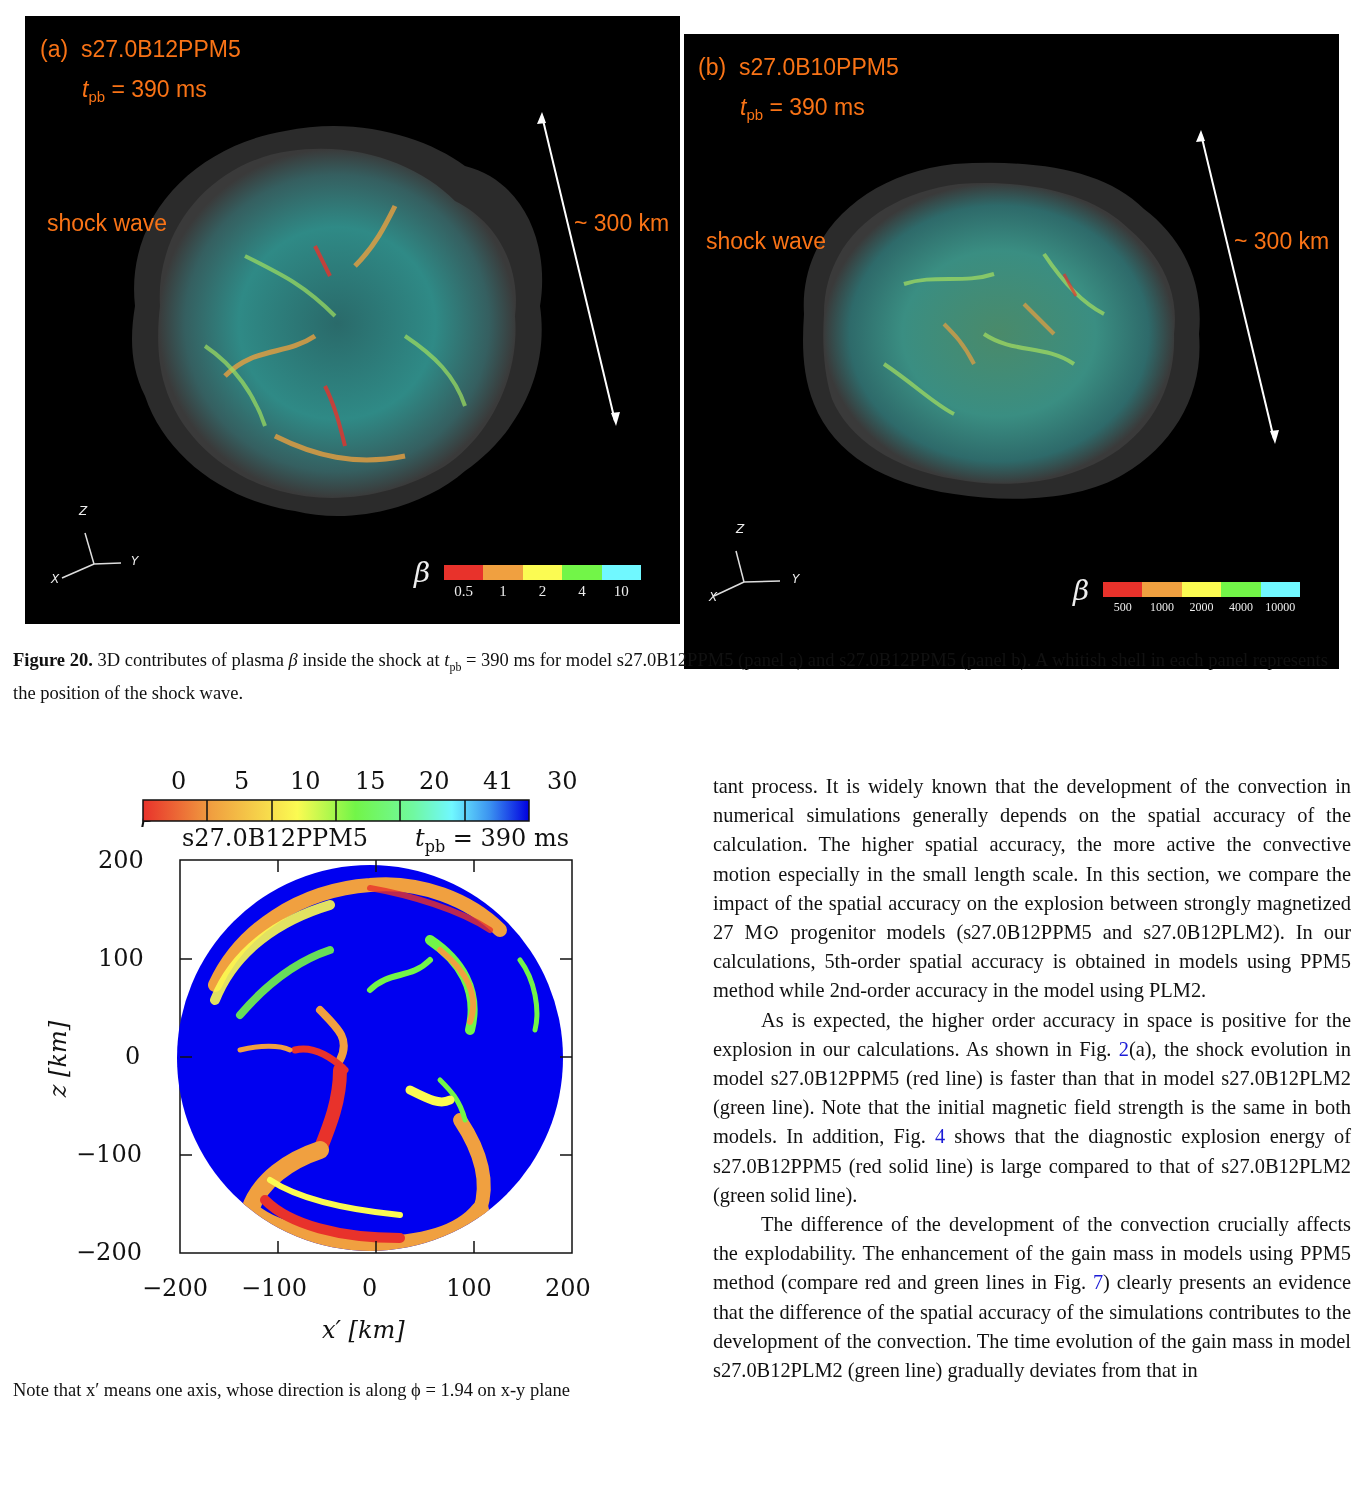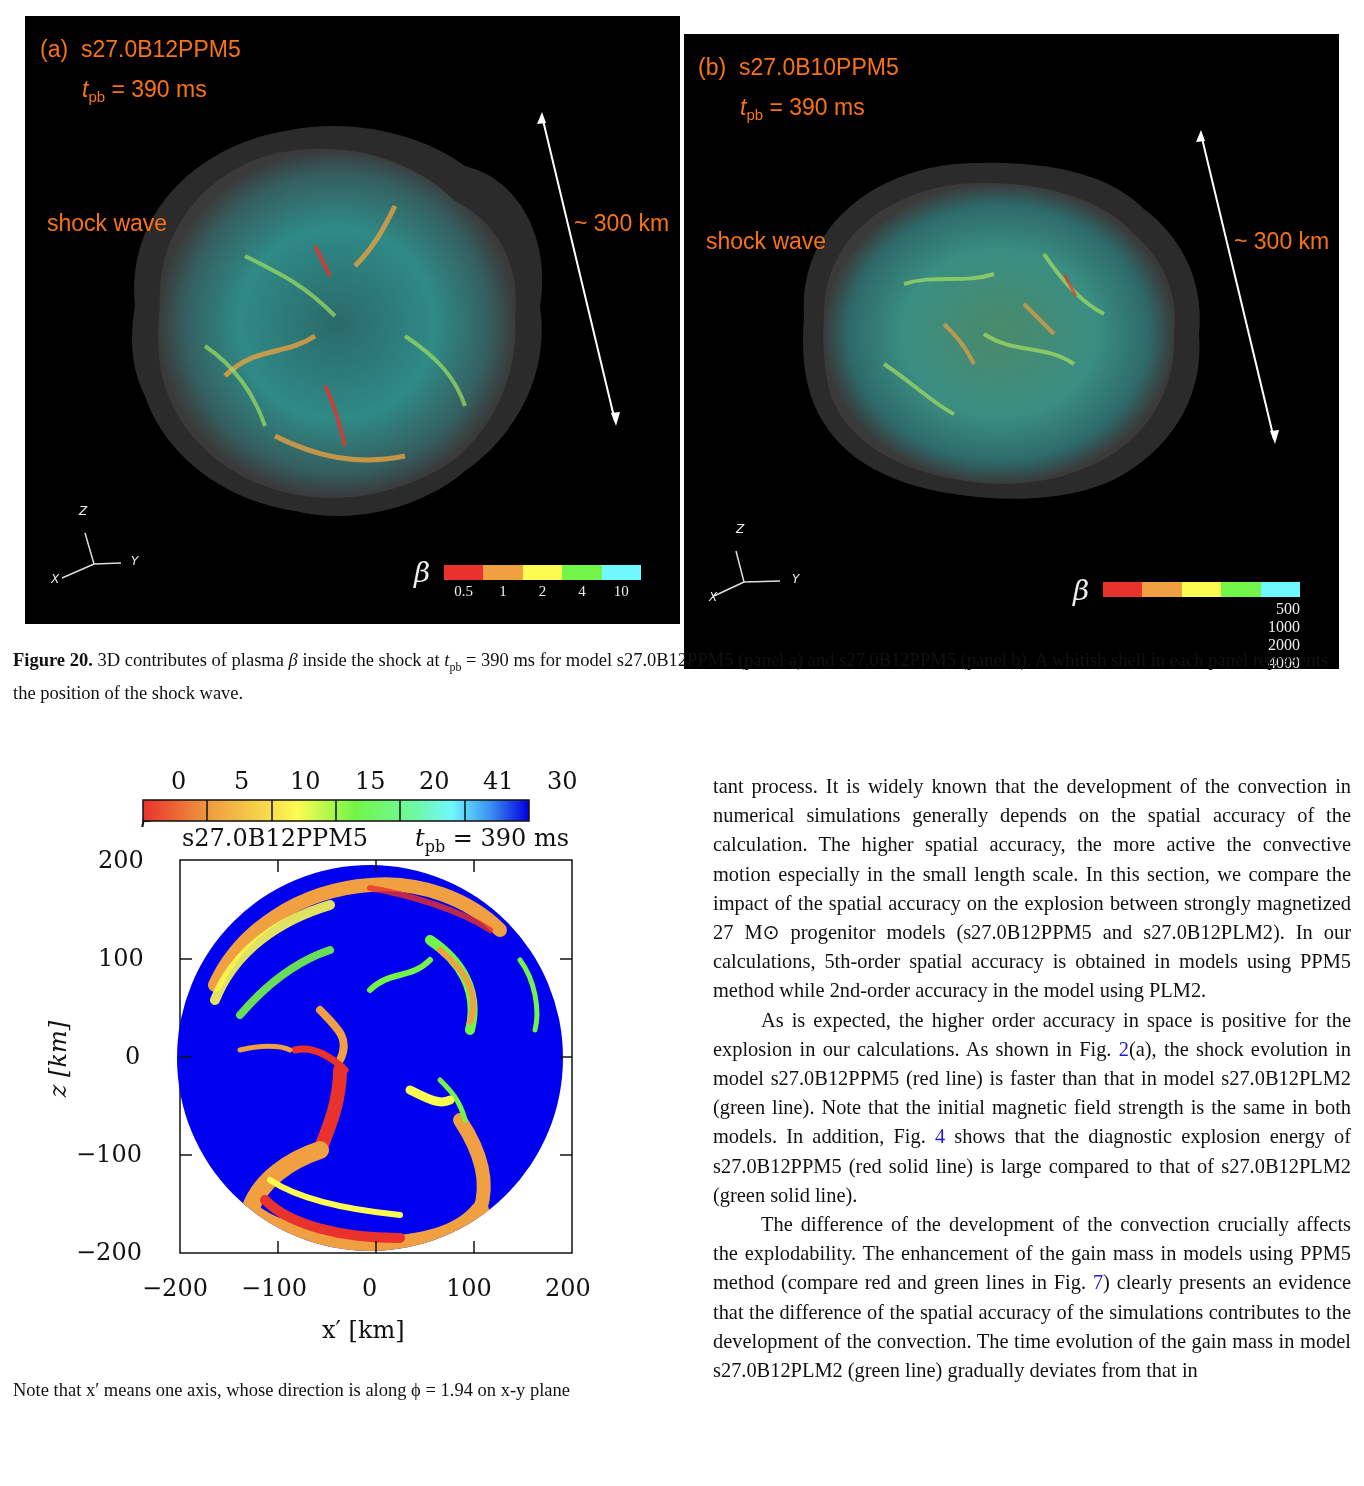--- a/index.html
+++ b/index.html
@@ -148,21 +148,21 @@
   <div class="axis-lbl" style="left:108px; top:538px;">Y</div>
   <div class="axis-lbl" style="left:25px; top:556px;">X</div>
   <div class="beta3d" style="left:389px; top:540px;">β</div>
   <div class="cbar3d" style="left:419px; top:548px; width:197px;">
     <div style="background:#e8322b"></div>
       <div style="background:#f0a040"></div>
       <div style="background:#fbfb52"></div>
       <div style="background:#72f548"></div>
       <div style="background:#70f8ff"></div>
   </div>
-  <div class="cbar3d-ticks" style="left:419px; top:566px; width:197px; font-size:16px;flex-direction:column;">
+  <div class="cbar3d-ticks" style="left:419px; top:566px; width:197px; font-size:12px;">
     <span>500</span>
       <span>1000</span>
       <span>2000</span>
       <span>4000</span>
       <span>10000</span>
   </div>
 </div>
 
 <div class="caption" style="left:13px; top:647px; width:1340px;">
   <b>Figure 20.</b><span> 3D contributes of plasma </span><i>β</i><span> inside the shock at </span><i>t</i><sub>pb</sub><span> = 390 ms for model s27.0B12PPM5 (panel a) and s27.0B12PPM5 (panel b). A whitish shell in each panel represents the position of the shock wave.</span>
@@ -259,21 +259,21 @@
   <div class="t" style="left:36px; top:380px;">−100</div>
   <div class="t" style="left:36px; top:478px;">−200</div>
 
   <div class="t" style="left:102px; top:514px;">−200</div>
   <div class="t" style="left:201px; top:514px;">−100</div>
   <div class="t" style="left:322px; top:514px;">0</div>
   <div class="t" style="left:406px; top:514px;">100</div>
   <div class="t" style="left:505px; top:514px;">200</div>
 
   <div class="t" style="left:-20px; top:285px; transform:rotate(-90deg); font-style:italic;">z [km]</div>
-  <div class="t" style="left:282px; top:556px; ">x′ [km]</div>
+  <div class="t" style="left:282px; top:556px; font-style:italic;">x′ [km]</div>
 </div>
 
 <div class="caption" style="left:13px; top:1377px; width:640px; line-height:26.5px;">
   <div>Note that x′ means one axis, whose direction is along ϕ = 1.94 on x-y plane</div>
 </div>
 
 <div class="bodytext">
   <p>tant process. It is widely known that the development of the convection in numerical simulations generally depends on the spatial accuracy of the calculation. The higher spatial accuracy, the more active the convective motion especially in the small length scale. In this section, we compare the impact of the spatial accuracy on the explosion between strongly magnetized 27 M⊙ progenitor models (s27.0B12PPM5 and s27.0B12PLM2). In our calculations, 5th-order spatial accuracy is obtained in models using PPM5 method while 2nd-order accuracy in the model using PLM2.</p>
   <p class="indent"><span>As is expected, the higher order accuracy in space is positive for the explosion in our calculations. As shown in Fig. </span><a class="ref">2</a><span>(a), the shock evolution in model s27.0B12PPM5 (red line) is faster than that in model s27.0B12PLM2 (green line). Note that the initial magnetic field strength is the same in both models. In addition, Fig. </span><a class="ref">4</a><span> shows that the diagnostic explosion energy of s27.0B12PPM5 (red solid line) is large compared to that of s27.0B12PLM2 (green solid line).</span></p>
   <p class="indent"><span>The difference of the development of the convection crucially affects the explodability. The enhancement of the gain mass in models using PPM5 method (compare red and green lines in Fig. </span><a class="ref">7</a><span>) clearly presents an evidence that the difference of the spatial accuracy of the simulations contributes to the development of the convection. The time evolution of the gain mass in model s27.0B12PLM2 (green line) gradually deviates from that in</span></p>

